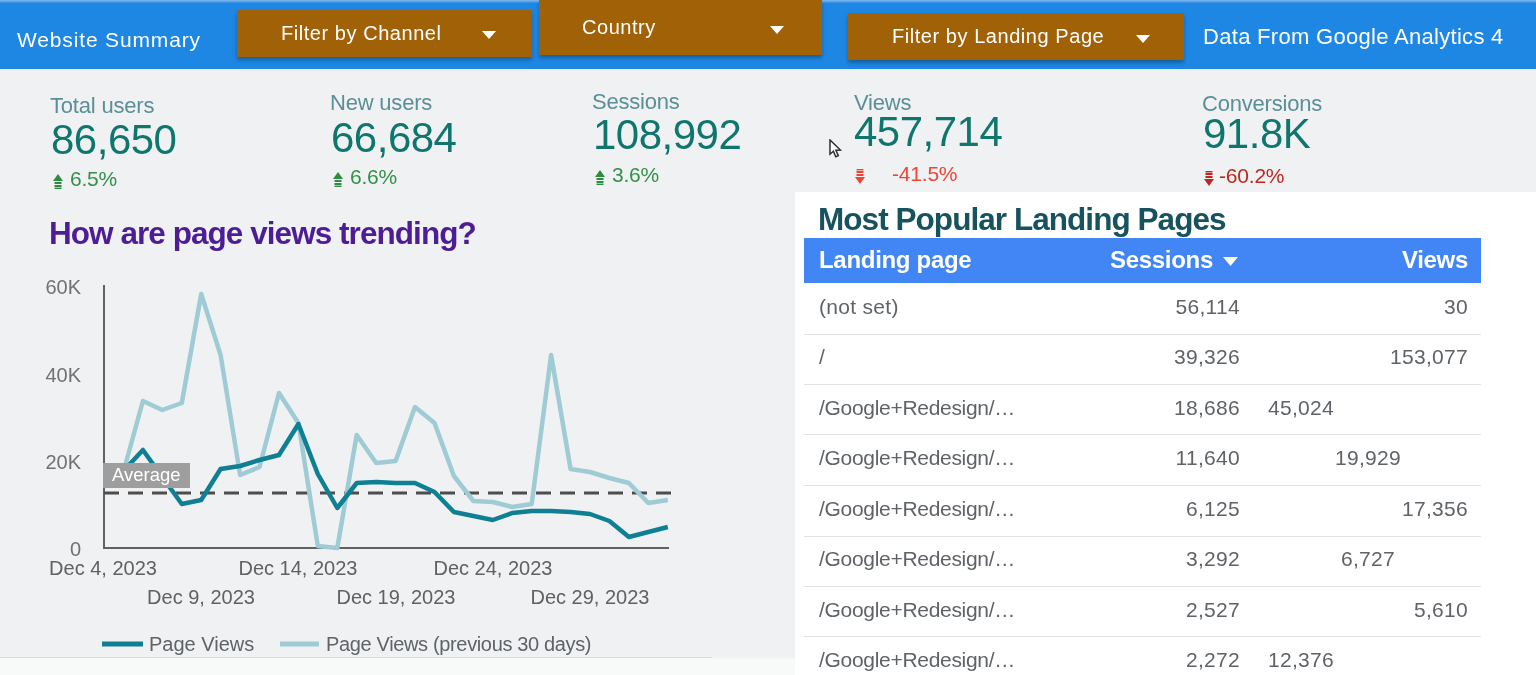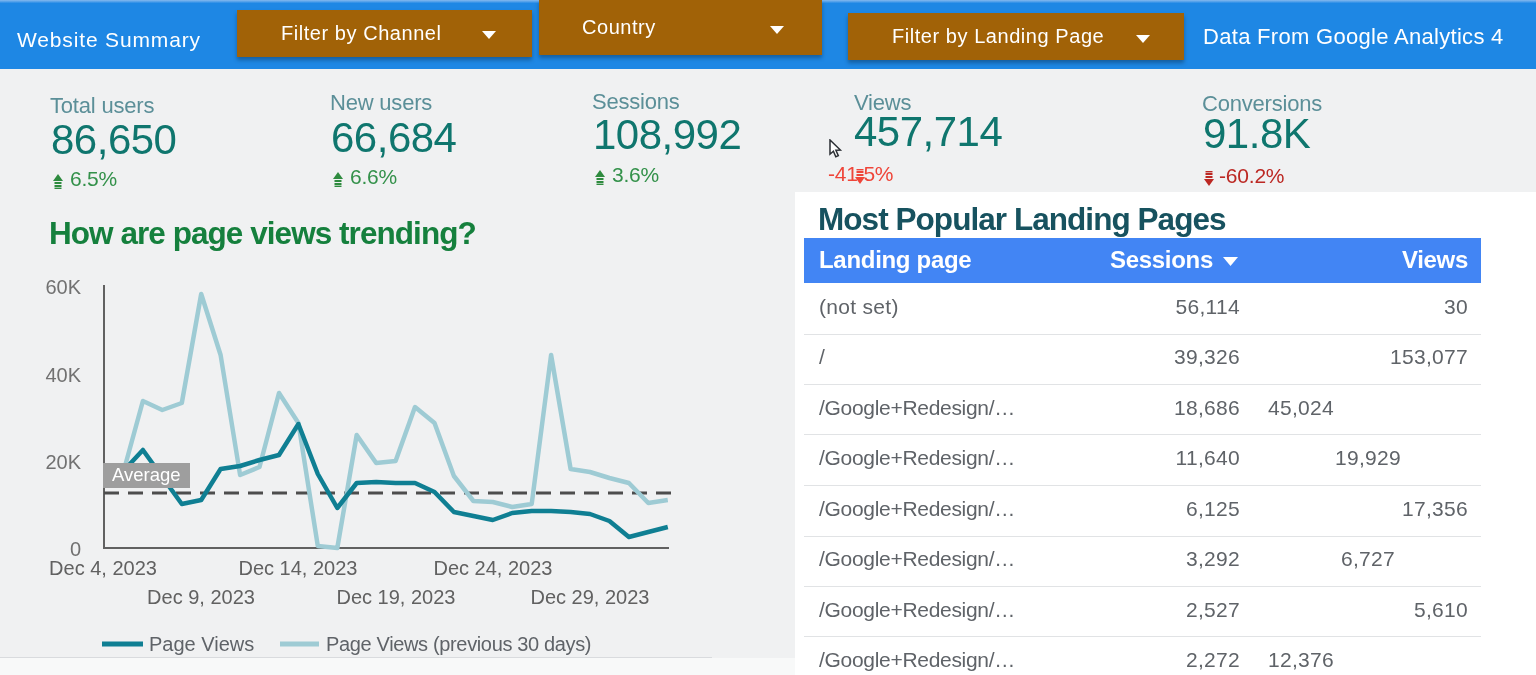--- a/index.html
+++ b/index.html
@@ -22,21 +22,21 @@
 #btn3 .caret { left:288px; top:22px; }
 #datafrom { left:1203px; top:24px; font-size:22px; color:#fff; letter-spacing:0.3px; }
 
 .sc-label { font-size:22px; color:#5b8f98; letter-spacing:-0.2px; }
 .sc-value { font-size:42px; color:#0f766e; letter-spacing:-0.5px; }
 .sc-delta { font-size:21px; letter-spacing:-0.2px; }
 .green { color:#33914a; }
 .red1 { color:#ef4539; }
 .red2 { color:#bc2823; }
 
-#charttitle { left:49px; top:215px; font-size:31.5px; font-weight:bold; color:#15803d; letter-spacing:-0.95px; }
+#charttitle { left:49px; top:215px; font-size:31.5px; font-weight:bold; color:#4c1d95; letter-spacing:-0.95px; }
 
 #card { left:795px; top:192px; width:741px; height:483px; background:#ffffff; }
 #tabletitle { left:818px; top:201px; font-size:31.5px; font-weight:bold; color:#17525f; letter-spacing:-0.95px; }
 #thead { left:804px; top:238px; width:677px; height:45px; background:#4285f4; }
 .th { position:absolute; font-size:24px; font-weight:bold; color:#fff; top:246px; letter-spacing:-0.3px; }
 .trow { position:absolute; font-size:21px; color:#5f6368; letter-spacing:0.3px; }
 .gp { letter-spacing:-0.3px !important; }
 .sep { position:absolute; left:804px; width:677px; height:1px; background:#e1e3e5; }
 #bstrip { left:0; top:658px; width:795px; height:17px; background:#f8f9f9; }
 #bline { left:0; top:657px; width:712px; height:1px; background:#d9dbde; }
@@ -64,21 +64,21 @@
 <div class="abs sc-value" style="left:51px; top:116px;">86,650</div>
 <div class="abs sc-delta green" style="left:70px; top:167px;">6.5%</div>
 <div class="abs sc-label" style="left:330px; top:90px;">New users</div>
 <div class="abs sc-value" style="left:331px; top:114px;">66,684</div>
 <div class="abs sc-delta green" style="left:350px; top:165px;">6.6%</div>
 <div class="abs sc-label" style="left:592px; top:89px;">Sessions</div>
 <div class="abs sc-value" style="left:593px; top:111px;">108,992</div>
 <div class="abs sc-delta green" style="left:612px; top:163px;">3.6%</div>
 <div class="abs sc-label" style="left:854px; top:90px;">Views</div>
 <div class="abs sc-value" style="left:854px; top:108px;">457,714</div>
-<div class="abs sc-delta red1" style="left:828px; top:162px;">-41.5%</div>
+<div class="abs sc-delta red1" style="left:892px; top:162px;">-41.5%</div>
 <div class="abs sc-label" style="left:1202px; top:91px;">Conversions</div>
 <div class="abs sc-value" style="left:1203px; top:110px;">91.8K</div>
 <div class="abs sc-delta red2" style="left:1219px; top:164px;">-60.2%</div>
 
 <svg class="abs" style="left:53px; top:174px;" width="10" height="15" viewBox="0 0 10 15">
     <path d="M5 0 L10 7 L0 7 Z" fill="#2e8b3f"></path>
     <rect x="1.5" y="8" width="7" height="2" fill="#2e8b3f"></rect>
     <rect x="1.5" y="11" width="7" height="2" fill="#2e8b3f"></rect>
     <rect x="1.5" y="13.6" width="7" height="1.4" fill="#2e8b3f"></rect>
   </svg>

